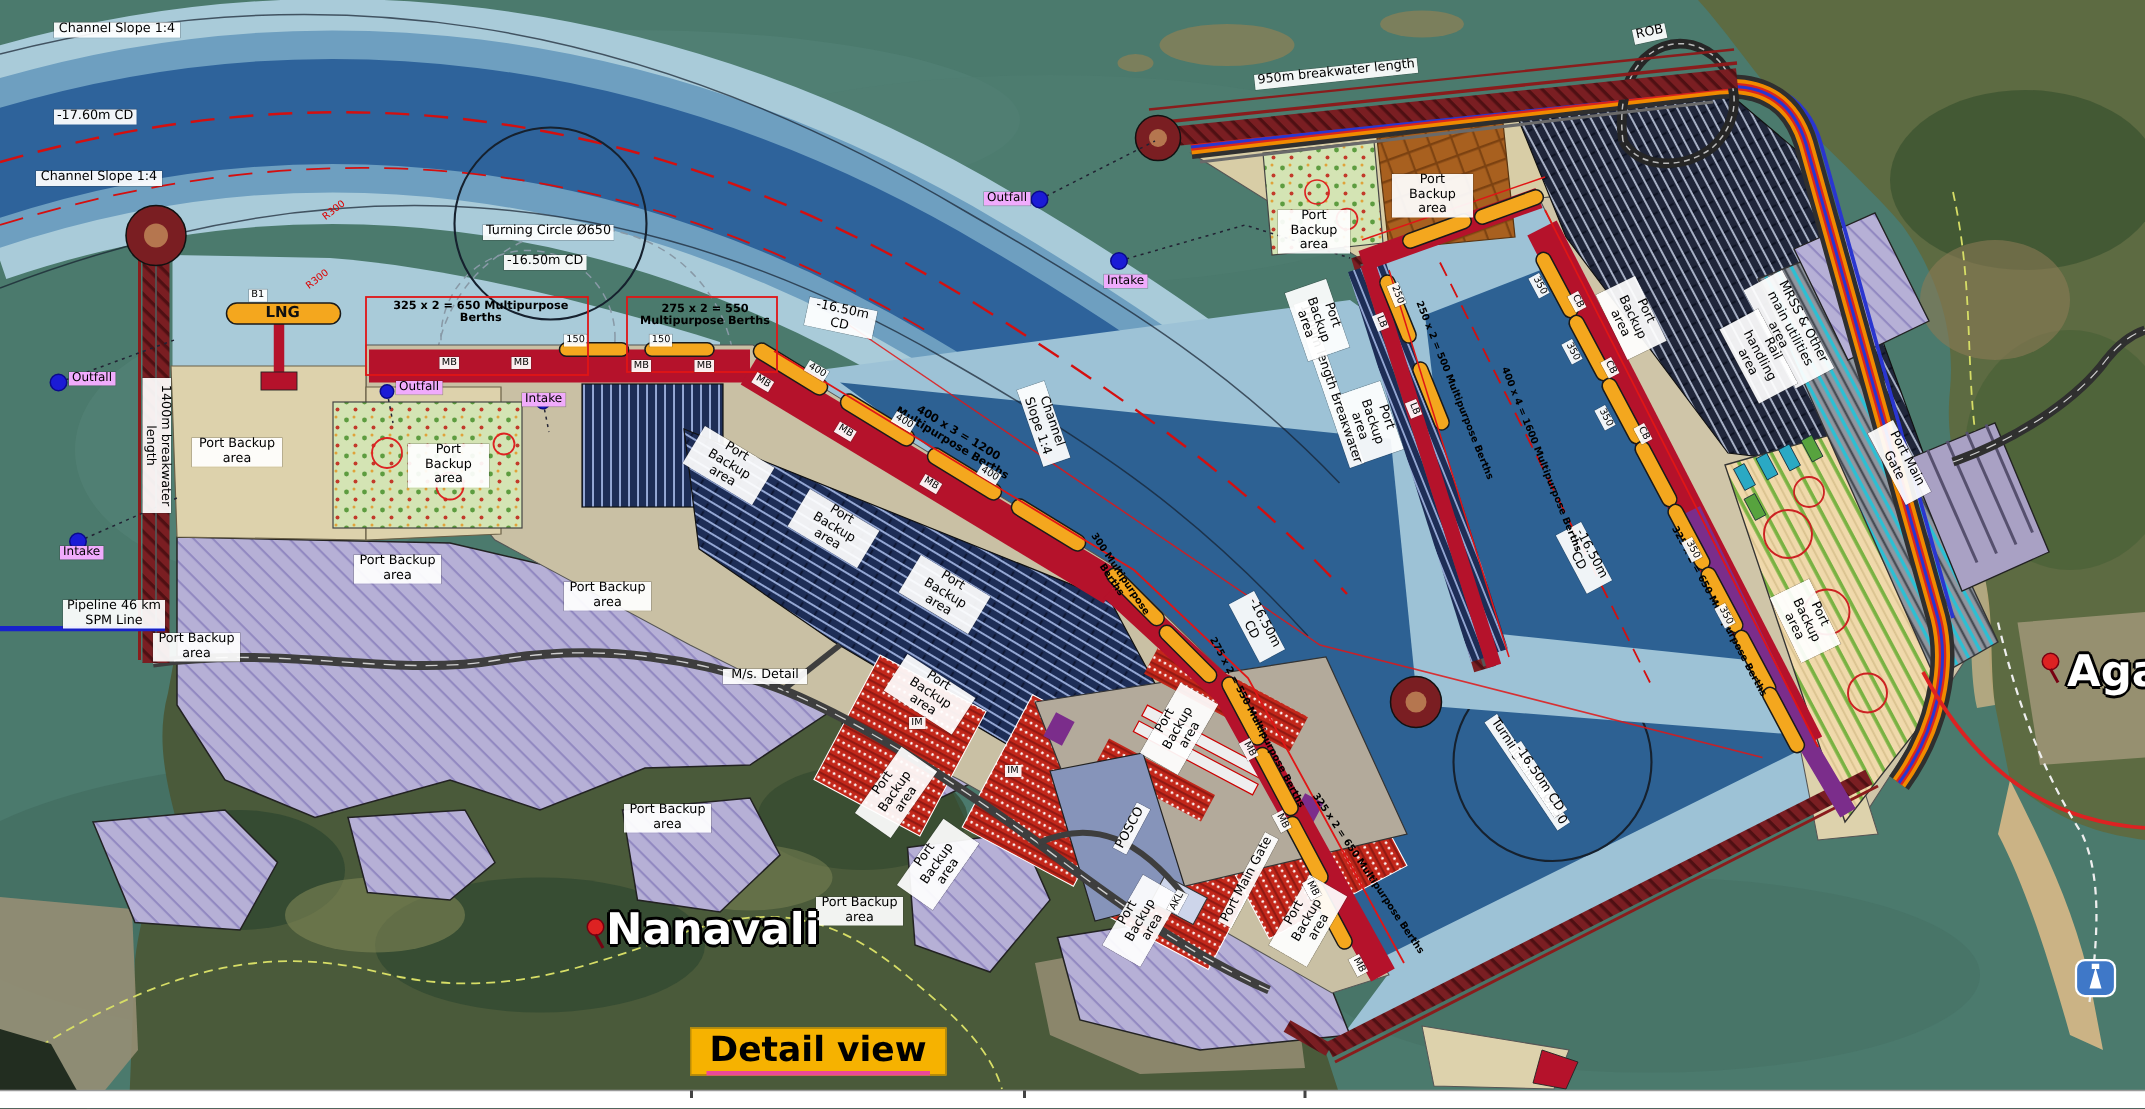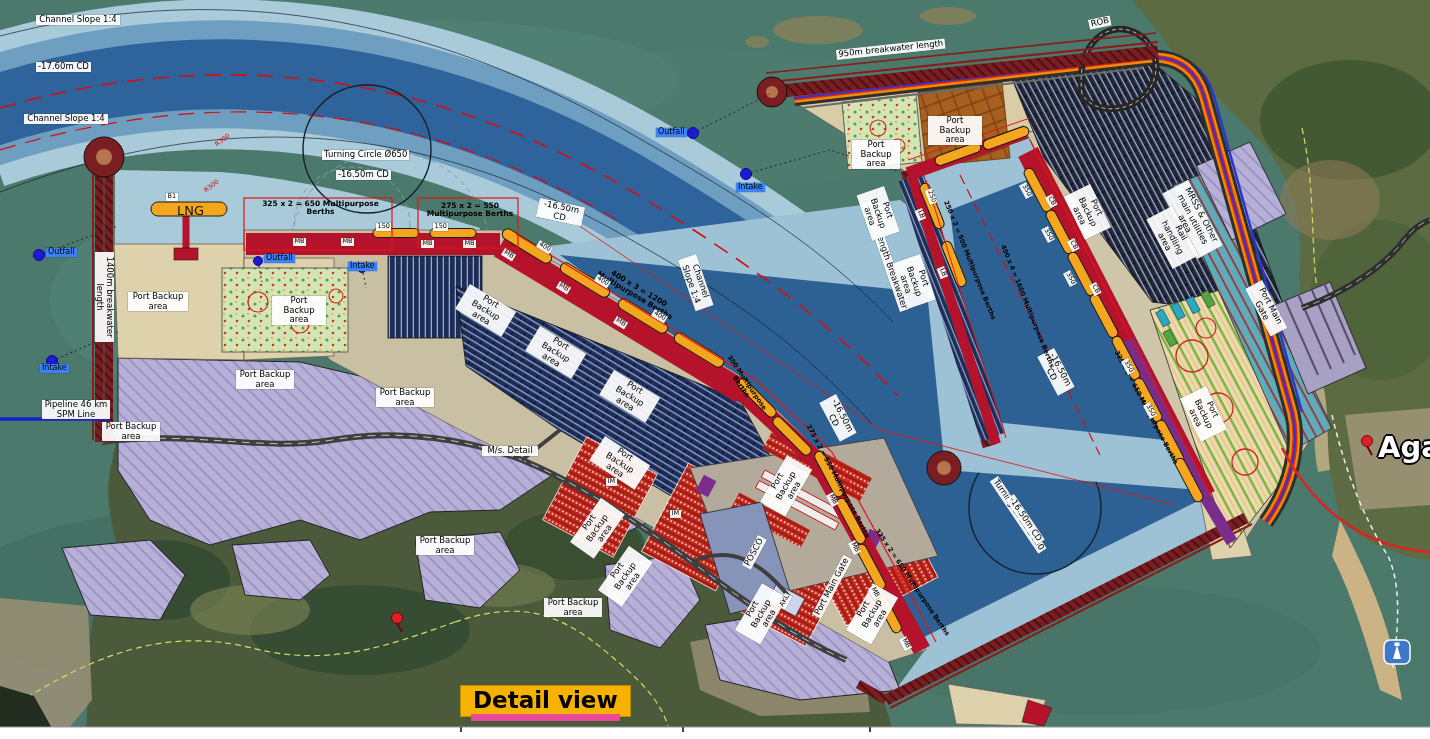--- a/index.html
+++ b/index.html
@@ -4,27 +4,27 @@
 <style>
   html,body{margin:0;padding:0;background:#222}
   #stage{position:relative;width:1430px;height:739px;overflow:hidden;background:#4b7a6d;font-family:"DejaVu Sans",sans-serif}
   #stage svg{position:absolute;left:0;top:0}
   #labels{position:absolute;left:0;top:0;width:1430px;height:739px}
   .lb{position:absolute;background:rgba(255,255,255,.93);color:#000;font:8.5px/1.12 "DejaVu Sans",sans-serif;text-align:center;padding:0 2px;transform-origin:0 0;box-shadow:0 0 0 .4px rgba(40,40,40,.35)}
   .nw{white-space:nowrap}
   .np{background:transparent;box-shadow:none;font-weight:700;font-size:7.5px}
   .tiny{font-size:6.5px}
   .tag{font-size:6.5px;line-height:1.2;padding:0 1.5px;white-space:nowrap}
-  .cylb{background:#3b82f6;font-size:8px;white-space:nowrap}
+  .cylb{background:#f0abfc;font-size:8px;white-space:nowrap}
   .redtx{background:transparent;box-shadow:none;color:#d00;font-size:6.5px;white-space:nowrap}
-  .onberth{background:transparent;box-shadow:none;font-weight:400;font-size:13px;color:#111;white-space:nowrap}
+  .onberth{background:transparent;box-shadow:none;font-weight:700;font-size:10px;color:#111;white-space:nowrap}
   .place{position:absolute;color:#fff;font:700 29px "DejaVu Sans",sans-serif;white-space:nowrap;
     text-shadow:-2px 0 #000,2px 0 #000,0 -2px #000,0 2px #000,-1px -1px #000,1px 1px #000,-1px 1px #000,1px -1px #000}
   .badge{position:absolute;background:#f6b200;border:1px solid #b98c08;padding:1px 10px 3px;font:700 23px "DejaVu Sans",sans-serif;color:#000}
-  .badge span{border-bottom:7px solid #ec4899;padding:0 2px 1px}
+  .badge span{border-bottom:3px solid #ec4899;padding:0 2px 1px}
 </style>
 </head>
 <body>
 
 <div id="stage">
 <svg width="1430" height="739" viewBox="0 0 1430 739">
 <defs>
   <pattern id="bh" width="7" height="7" patternUnits="userSpaceOnUse" patternTransform="rotate(45)">
     <rect width="7" height="7" fill="#7a1e22"></rect>
           <rect width="7" height="2.2" fill="#4f1013"></rect>
@@ -378,21 +378,21 @@
   <rect x="0" y="726.5" width="1430" height="1" fill="#9a9a9a"></rect>
   <rect x="460" y="727" width="2" height="5" fill="#444"></rect>
         <rect x="682" y="727" width="2" height="5" fill="#444"></rect>
         <rect x="869" y="727" width="2" height="5" fill="#444"></rect>
 </g>
 </svg>
 
 <div id="labels">
 
   <div class="lb" style="left:36px;top:15px;width:80px">Channel Slope 1:4</div>
-  <div class="lb nw" style="left:36px;top:62px">-17.60m CD</div>
+  <div class="lb nw" style="left:36px;top:73px">-17.60m CD</div>
   <div class="lb" style="left:24px;top:114px;width:80px">Channel Slope 1:4</div>
   <div class="lb nw" style="left:322px;top:150px">Turning Circle Ø650</div>
   <div class="lb nw" style="left:336px;top:170px">-16.50m CD</div>
   <div class="lb" style="left:540px;top:198px;width:42px;transform:rotate(12deg)">-16.50m CD</div>
   <div class="lb" style="left:696px;top:254px;width:50px;transform:rotate(71deg)">Channel Slope 1:4</div>
   <div class="lb" style="left:836px;top:394px;width:40px;transform:rotate(62deg)">-16.50m CD</div>
   <div class="lb" style="left:1054px;top:348px;width:40px;transform:rotate(62deg)">-16.50m CD</div>
   <div class="lb nw" style="left:998px;top:476px;transform:rotate(56deg)">Turning Circle Ø650</div>
   <div class="lb nw" style="left:1014px;top:494px;transform:rotate(56deg)">-16.50m CD</div>
 
@@ -477,16 +477,17 @@
   <div class="lb tag" style="left:1070px;top:270px;transform:rotate(62deg)">350</div>
   <div class="lb tag" style="left:1052px;top:194px;transform:rotate(62deg)">CB</div>
   <div class="lb tag" style="left:1074px;top:238px;transform:rotate(62deg)">CB</div>
   <div class="lb tag" style="left:1096px;top:282px;transform:rotate(62deg)">CB</div>
   <div class="lb tag" style="left:1128px;top:358px;transform:rotate(62deg)">350</div>
   <div class="lb tag" style="left:1150px;top:402px;transform:rotate(62deg)">350</div>
   <div class="lb tag" style="left:922px;top:208px;transform:rotate(68deg)">LB</div>
   <div class="lb tag" style="left:944px;top:266px;transform:rotate(68deg)">LB</div>
   <div class="lb tag" style="left:932px;top:188px;transform:rotate(68deg)">250</div>
 
+  <div class="place" style="left:404px;top:602px">Nanavali</div>
   <div class="place" style="left:1378px;top:430px">Agarwada</div>
   <div class="badge" style="left:460px;top:685px"><span>Detail view</span></div>
 </div>
 </div>
 
 </body></html>

